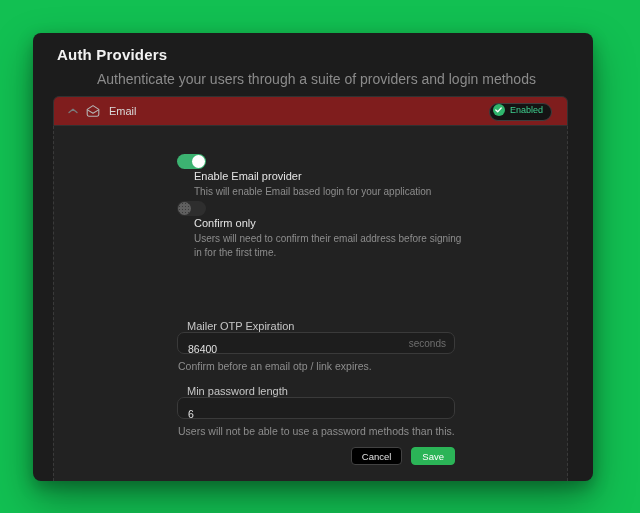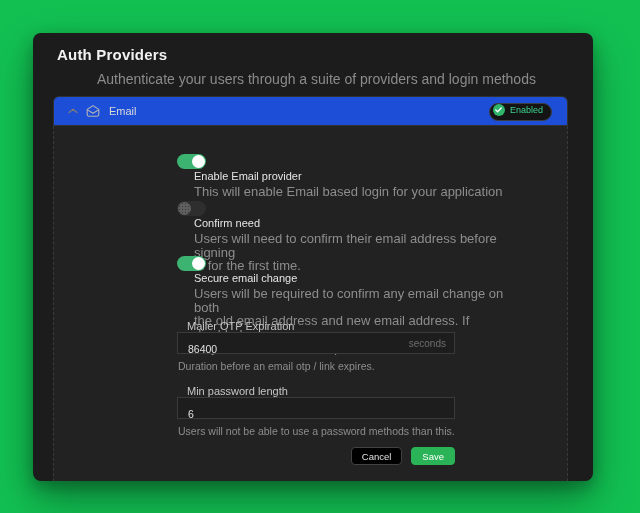--- a/index.html
+++ b/index.html
@@ -19,21 +19,21 @@
     position:absolute; left:24px; top:13px;
     font-size:15px; font-weight:600; color:#f2f2f2; letter-spacing:.2px;
   }
   .panel-sub {
     position:absolute; left:24px; top:38px;
     font-size:14px; color:#8b8b8b;margin-left:40px;
   }
   .card { position:absolute; left:20px; right:25px; top:63px; bottom:0; }
   .card-header {
     position:absolute; left:0; right:0; top:0; height:30px;
-    background:#1d4ed8; border:1px solid #313131;
+    background:#7f1d1d; border:1px solid #313131;
     border-radius:6px 6px 0 0;
     display:flex; align-items:center; cursor:pointer;
   }
   .chev { margin-left:14px; display:flex; align-items:center; }
   .mail { margin-left:8px; display:flex; align-items:center; }
   .provider-name { margin-left:9px; font-size:11px; font-weight:500; color:#d9d9d9; }
   .badge {
     position:absolute; right:15px; top:6px; height:18px;
     display:flex; align-items:center;
     background:#141414; border:1px solid #3d3d3d; border-radius:9px;
@@ -59,28 +59,28 @@
   .switch .knob {
     position:absolute; top:1px; left:1px; width:13px; height:13px; border-radius:50%;
     background:#5f5f5f;
     background-image:radial-gradient(#3a3a3a .8px, transparent 1px);
     background-size:3px 3px;
   }
   .switch.on { background:var(--toggle-on,#3cb371); }
   .switch.on .knob { left:auto; right:1px; background:#ffffff; background-image:none; }
   .ttext { margin-left:17px; width:318px; }
   .tlabel { font-size:11px; line-height:14px; color:#e4e4e4; margin-bottom:2px; }
-  .tdesc  { font-size:13px; line-height:13.5px; color:#8d8d8d; white-space:pre-line; }
+  .tdesc  { font-size:10px; line-height:13.5px; color:#8d8d8d; white-space:pre-line; }
   .flabel { position:absolute; left:2px; font-size:11px; color:#c6c6c6;margin-left:8px; }
   .flabel.f0 { top:194px; } .flabel.f1 { top:259px; }
   .fwrap { position:absolute; left:0; width:278px; height:22px; }
   .fwrap.f0 { top:206px; } .fwrap.f1 { top:271px; }
   .fwrap input {
     width:100%; height:100%;
-    background:#1d1d1d; border:1px solid #3a3a3a; border-radius:0;
+    background:#1d1d1d; border:1px solid #3a3a3a; border-radius:7px;
     color:#e0e0e0; font-size:10.5px; font-family:"Liberation Sans",sans-serif;
     padding:12px 52px 0 10px; outline:none;
   }
   .fwrap .suffix {
     position:absolute; right:9px; top:50%; transform:translateY(-50%);
     font-size:10px; color:#6e6e6e; pointer-events:none;
   }
   .fdesc { position:absolute; left:1px; font-size:10.5px; color:#8d8d8d; }
   .fdesc.f0 { top:234px; } .fdesc.f1 { top:299px; }
   .footer {
@@ -137,44 +137,33 @@
             <div class="tlabel">Enable Email provider</div>
             <div class="tdesc">This will enable Email based login for your application</div>
           </div>
         </div>
 
         <div class="trow r1">
           <div class="switch">
               <div class="knob"></div>
             </div>
           <div class="ttext">
-            <div class="tlabel">Confirm need</div>
+            <div class="tlabel">Confirm only</div>
             <div class="tdesc">Users will need to confirm their email address before signing
 in for the first time.</div>
           </div>
         </div>
 
-        <div class="trow r2">
-          <div class="switch on">
-              <div class="knob"></div>
-            </div>
-          <div class="ttext">
-            <div class="tlabel">Secure email change</div>
-            <div class="tdesc">Users will be required to confirm any email change on both
-the old email address and new email address. If disabled,
-only the new email is required to confirm.</div>
-          </div>
-        </div>
 
         <div class="flabel f0">Mailer OTP Expiration</div>
         <div class="fwrap f0">
           <input type="text" value="86400" style="">
           <span class="suffix">seconds</span>
         </div>
-        <div class="fdesc f0">Duration before an email otp / link expires.</div>
+        <div class="fdesc f0">Confirm before an email otp / link expires.</div>
 
         <div class="flabel f1">Min password length</div>
         <div class="fwrap f1">
           <input type="text" value="6" style="">
           <span class="suffix"></span>
         </div>
         <div class="fdesc f1">Users will not be able to use a password methods than this.</div>
 
         <div class="footer">
           <div class="btn btn-cancel">Cancel</div>

